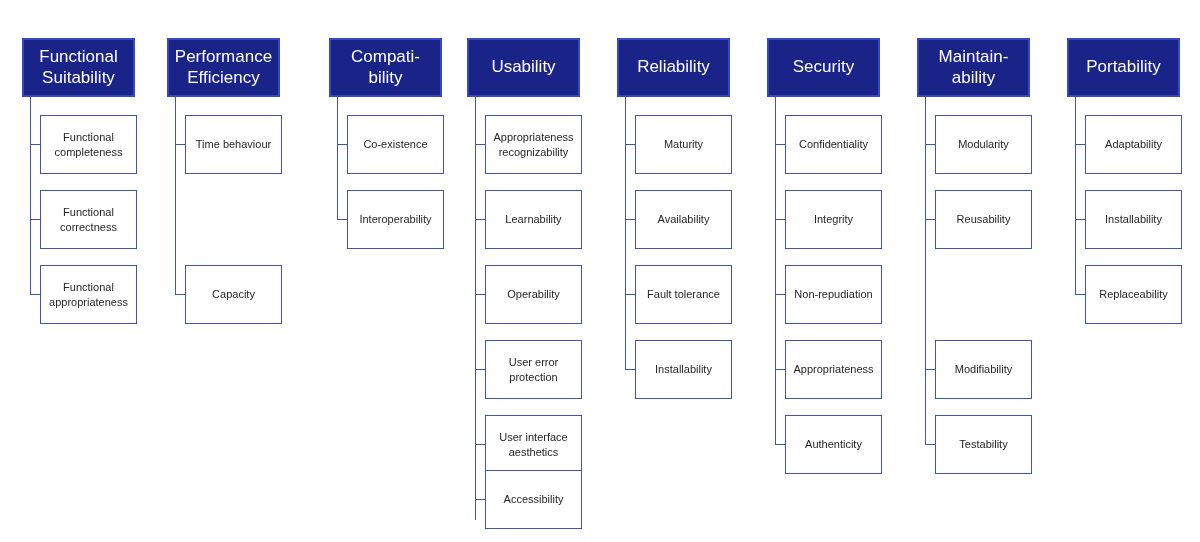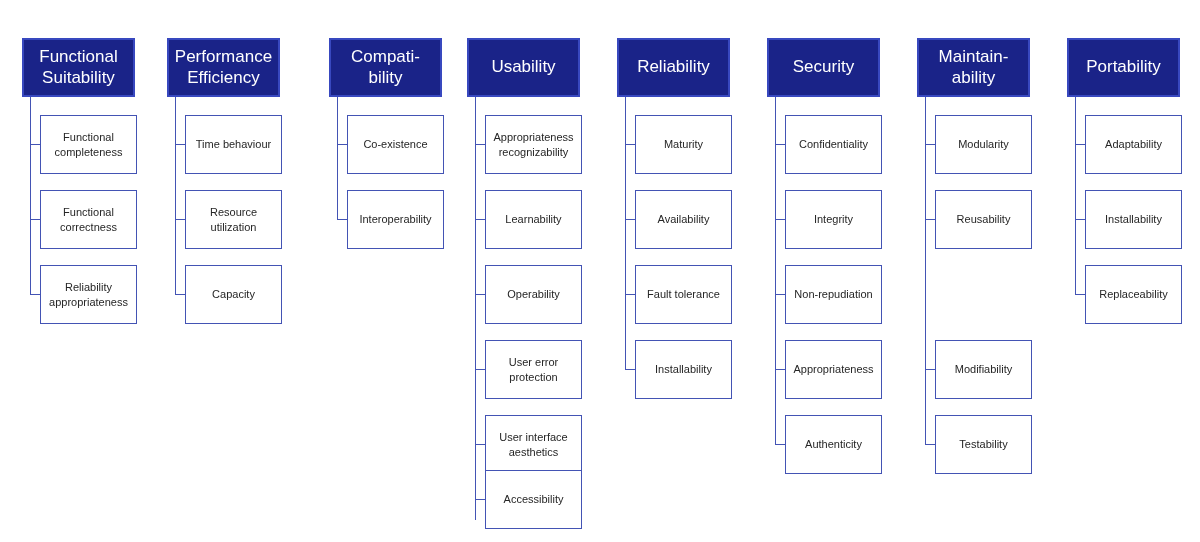--- a/index.html
+++ b/index.html
@@ -44,36 +44,32 @@
     <div class="sub r0">
         <i class="stub"></i>
         <span>Functional completeness</span>
       </div>
     <div class="sub r1">
         <i class="stub"></i>
         <span>Functional correctness</span>
       </div>
     <div class="sub r2">
         <i class="stub"></i>
-        <span>Reliability appropriateness</span>
+        <span>Functional appropriateness</span>
       </div>
   </div>
 
   <div class="col" style="left:167px">
     <div class="hdr">Performance
 Efficiency</div>
     <div class="vline" style="height:197.5px"></div>
     <div class="sub r0">
         <i class="stub"></i>
         <span>Time behaviour</span>
       </div>
-    <div class="sub r1">
-        <i class="stub"></i>
-        <span>Resource utilization</span>
-      </div>
     <div class="sub r2">
         <i class="stub"></i>
         <span>Capacity</span>
       </div>
   </div>
 
   <div class="col" style="left:329px">
     <div class="hdr">Compati-
 bility</div>
     <div class="vline" style="height:122.5px"></div>

